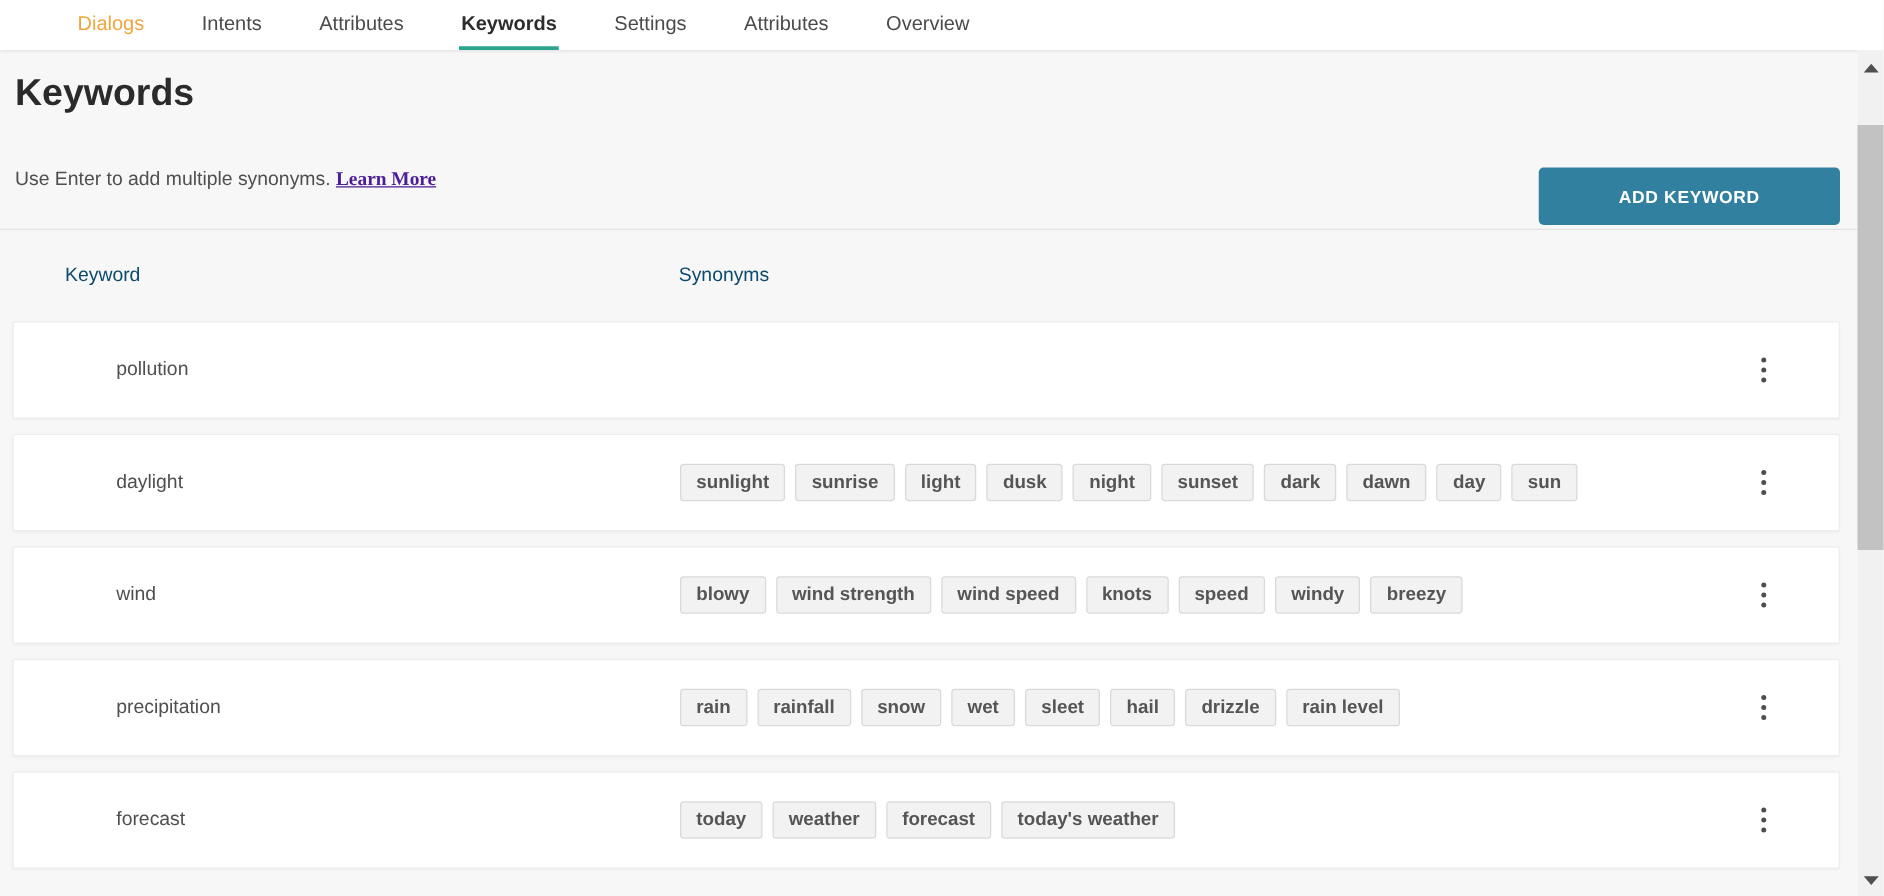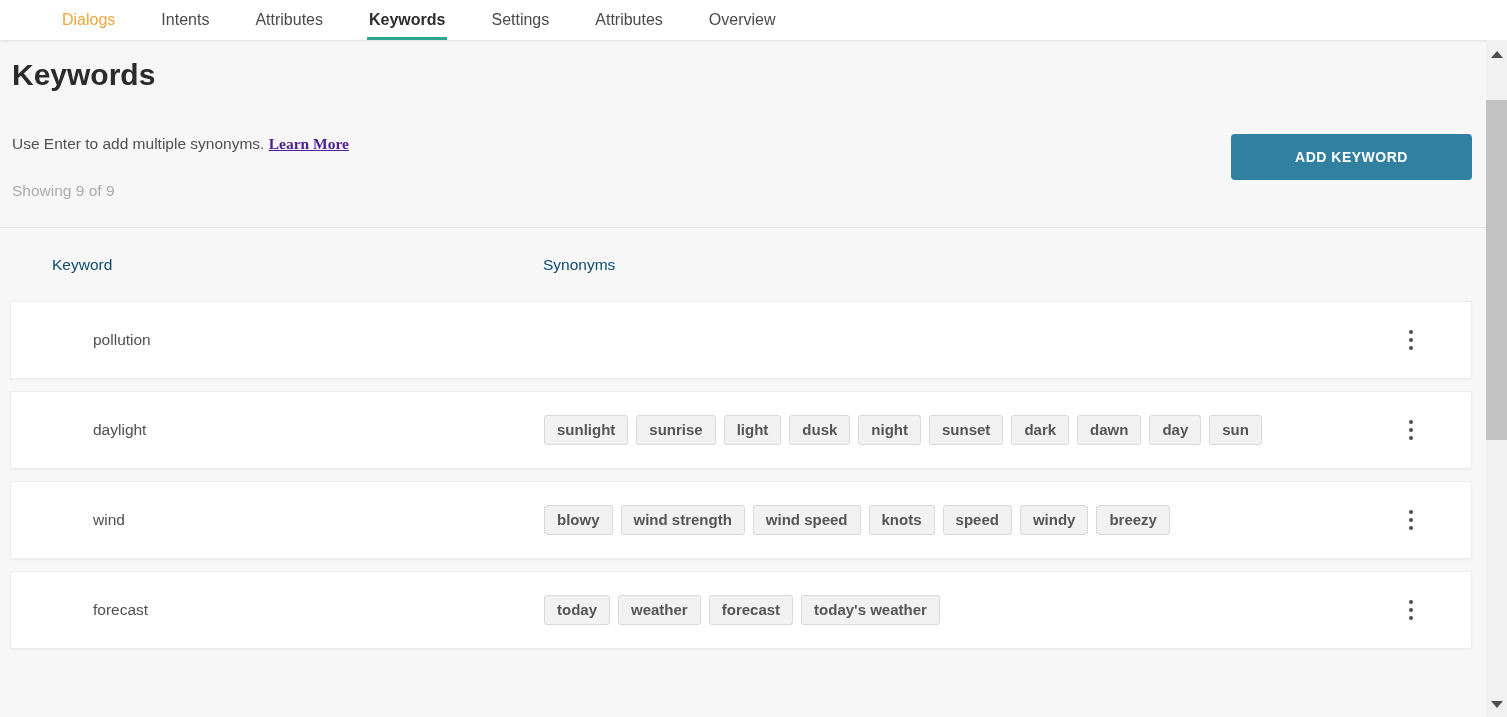--- a/index.html
+++ b/index.html
@@ -153,21 +153,20 @@
   <h1 class="page-title">Keywords</h1>
 
   <div class="description">
     <br>
     <span>Use Enter to add multiple synonyms.</span>
     <a class="learn-more">Learn More</a>
   </div>
 
   <button class="add-btn">ADD KEYWORD</button>
 
-  <div class="showing">Showing 9 of 9</div>
 
   <div class="divider"></div>
 
   <div class="table-head">
     <span class="col col-keyword">Keyword</span>
     <span class="col col-synonyms">Synonyms</span>
   </div>
 
   <div class="rows">
 
@@ -212,20 +211,38 @@
           <span class="chip">windy</span>
           <span class="chip">breezy</span>
         </div>
       <div class="kebab">
           <i></i>
           <i></i>
           <i></i>
         </div>
     </div>
 
+    <div class="krow">
+      <span class="keyword">precipitation</span>
+      <div class="chips">
+          <span class="chip">rain</span>
+          <span class="chip">rainfall</span>
+          <span class="chip">snow</span>
+          <span class="chip">wet</span>
+          <span class="chip">sleet</span>
+          <span class="chip">hail</span>
+          <span class="chip">drizzle</span>
+          <span class="chip">rain level</span>
+        </div>
+      <div class="kebab">
+          <i></i>
+          <i></i>
+          <i></i>
+        </div>
+    </div>
 
     <div class="krow">
       <span class="keyword">forecast</span>
       <div class="chips">
           <span class="chip">today</span>
           <span class="chip">weather</span>
           <span class="chip">forecast</span>
           <span class="chip">today's weather</span>
         </div>
       <div class="kebab">

